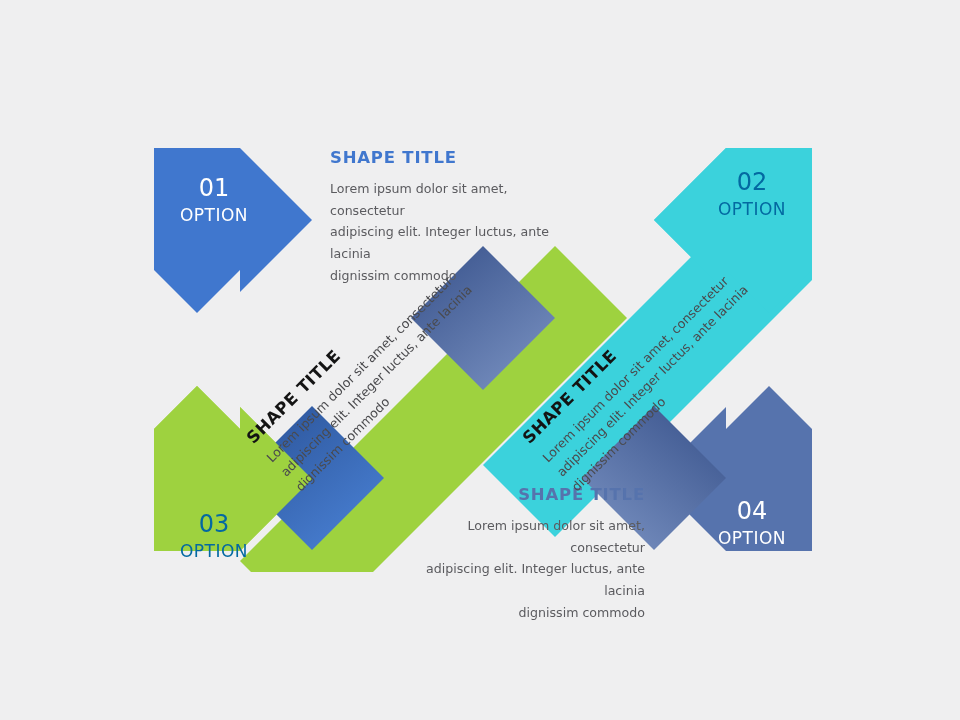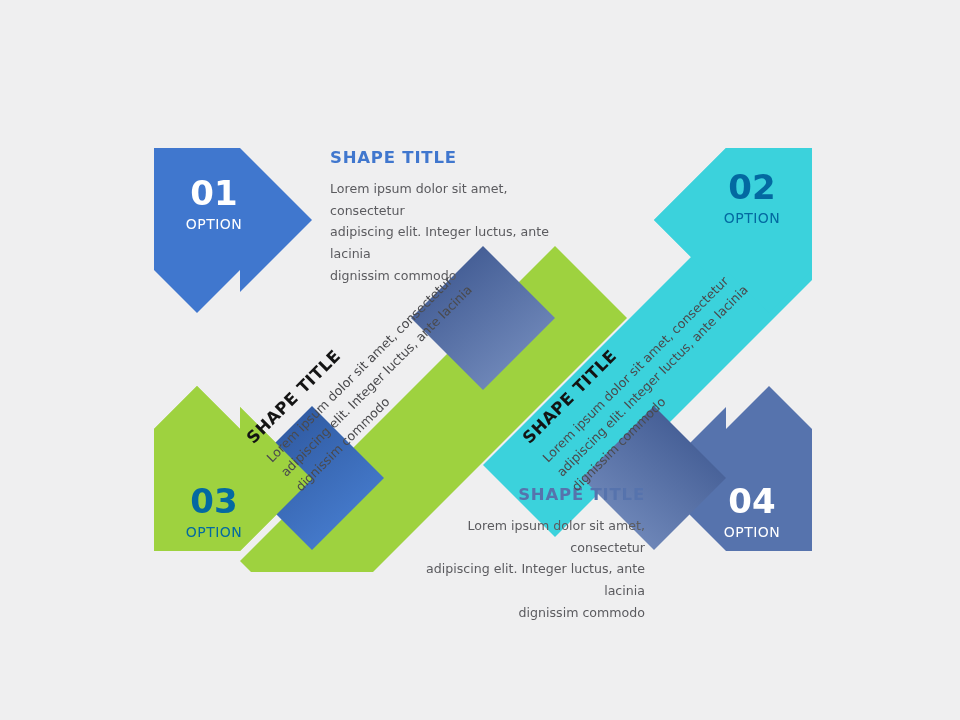--- a/index.html
+++ b/index.html
@@ -20,39 +20,39 @@
   }
 
   
   .corner-label {
     position: absolute;
     text-align: center;
     line-height: 1;
     pointer-events: none;
   }
   .corner-num {
-    font-size: 34px;
-    font-weight: bold;
+    font-size: 24px;
+    font-weight: normal;
     letter-spacing: 0px;
     display: block;
   }
   .corner-opt {
-    font-size: 14px;
+    font-size: 17px;
     font-weight: normal;
     letter-spacing: 0.5px;
     display: block;
     margin-top: 7px;
   }
   .lbl-light .corner-num, .lbl-light .corner-opt { color: #ffffff; }
   .lbl-dark  .corner-num, .lbl-dark  .corner-opt { color: #0369a1; }
 
   #label-01 { left: 154px; top: 176px; width: 120px; }
   #label-02 { left: 692px; top: 170px; width: 120px; }
-  #label-03 { left: 154px; top: 484px; width: 120px; }
-  #label-04 { left: 692px; top: 484px; width: 120px; }
+  #label-03 { left: 154px; top: 512px; width: 120px; }
+  #label-04 { left: 692px; top: 499px; width: 120px; }
 
   
   .text-block {
     position: absolute;
     pointer-events: none;
   }
   .tb-title {
     font-size: 16.5px;
     font-weight: bold;
     letter-spacing: 0.8px;

